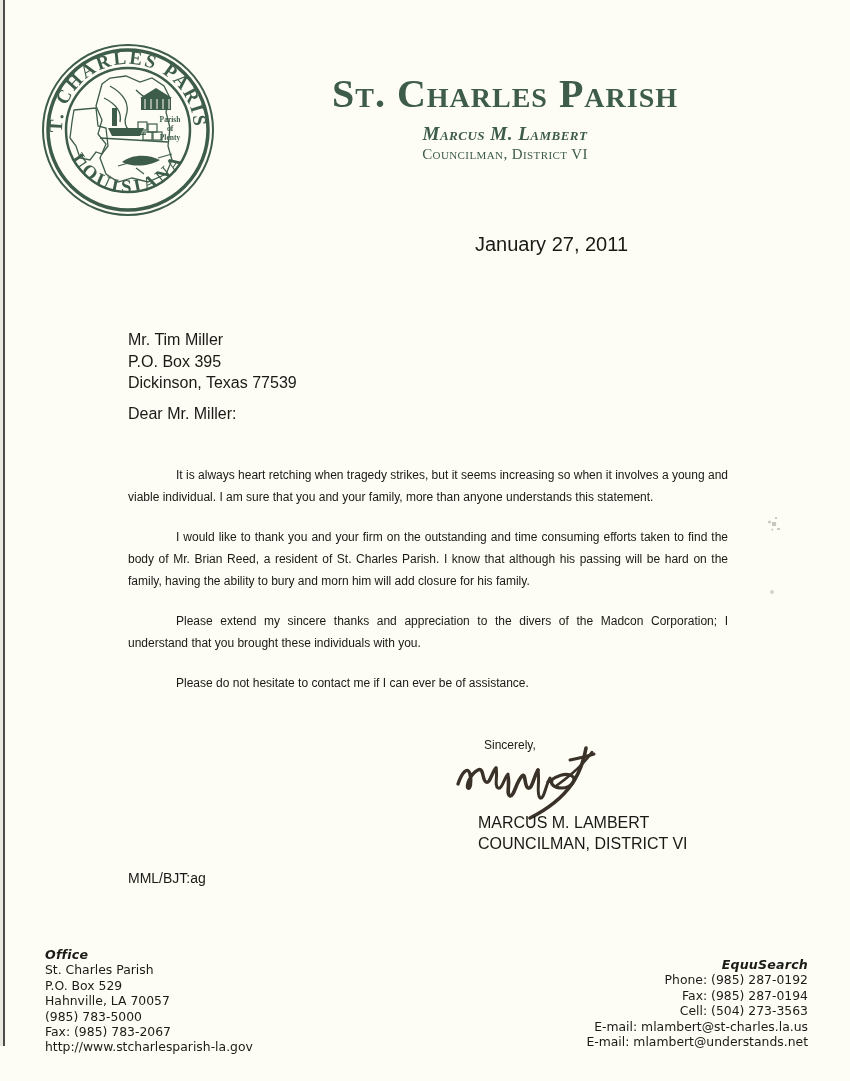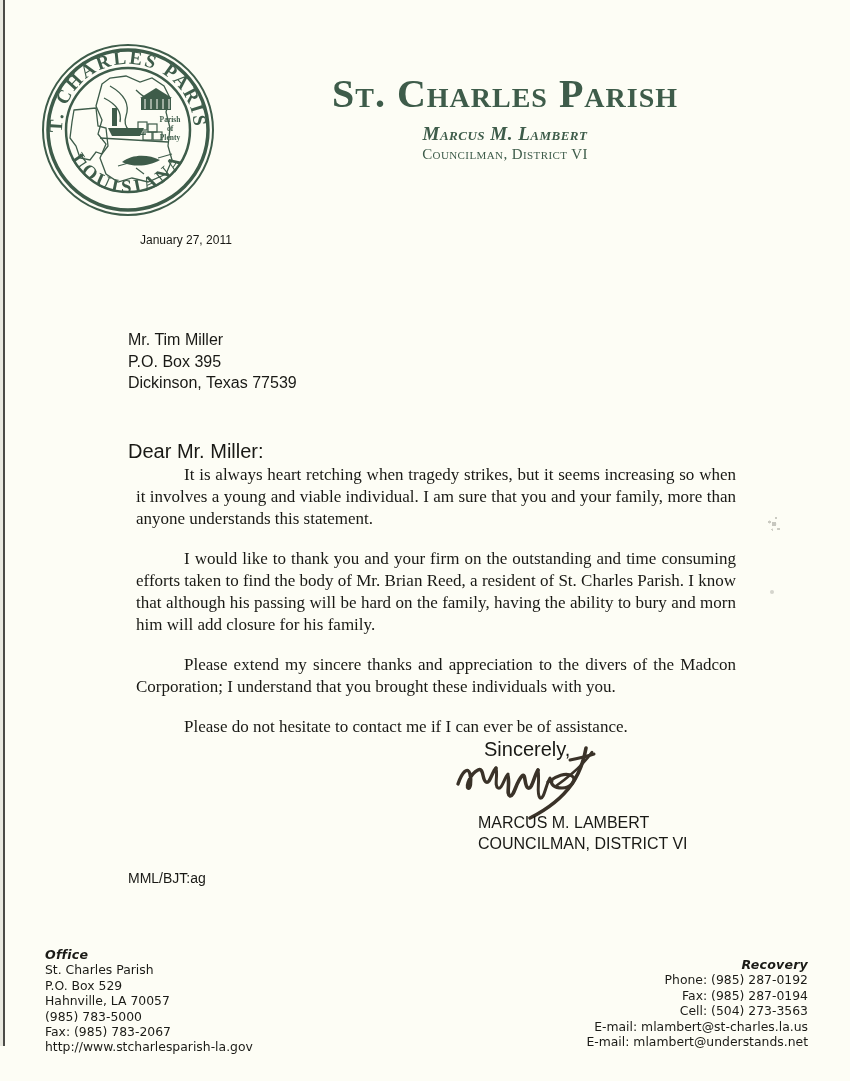--- a/index.html
+++ b/index.html
@@ -107,62 +107,62 @@
     letter-spacing: .4px;
     margin-top: 1px;
     line-height: 1.1;
   }
 
   
   .doc-text { color: #191915; }
 
   #date-line {
     position: absolute;
-    left: 140px;
+    left: 128px;
     top: 233px;
     width: 500px;
-    font-size: 12px;
+    text-align: right;
+    font-size: 20px;
   }
 
   #recipient {
     position: absolute;
     left: 128px;
     top: 329px;
     font-size: 16px;
     line-height: 21.5px;
   }
 
   #salutation {
     position: absolute;
     left: 128px;
-    top: 440px;
-    font-size: 20px;
+    top: 405px;
+    font-size: 16px;
   }
 
   #body-paras {
     position: absolute;
-    left: 136px;
+    left: 128px;
     top: 464px;
     width: 600px;
-    font-size: 17px;
+    font-size: 12px;
     line-height: 22px;
-    font-family: Liberation Serif, serif;
   }
   #body-paras p {
     margin: 0 0 18px 0;
     text-align: justify;
     text-indent: 48px;
   }
   #body-paras p:last-child { margin-bottom: 12px; }
 
   #closing {
     position: absolute;
     left: 484px;
     top: 738px;
-    font-size: 20px;
+    font-size: 12px;
   }
 
   #signature {
     position: absolute;
     left: 452px;
     top: 742px;
     width: 180px;
     height: 80px;
   }
 
@@ -349,21 +349,21 @@
     <div class="footer-heading">Office</div>
     <div>St. Charles Parish</div>
     <div>P.O. Box 529</div>
     <div>Hahnville, LA 70057</div>
     <div>(985) 783-5000</div>
     <div>Fax: (985) 783-2067</div>
     <div>http://www.stcharlesparish-la.gov</div>
   </div>
 
   <div id="footer-residence" class="footer-block">
-    <div class="footer-heading">Recovery</div>
+    <div class="footer-heading">EquuSearch</div>
     <div>Phone: (985) 287-0192</div>
     <div>Fax: (985) 287-0194</div>
     <div>Cell: (504) 273-3563</div>
     <div>E-mail: mlambert@st-charles.la.us</div>
     <div>E-mail: mlambert@understands.net</div>
   </div>
 
 </div>
 
 </body></html>

